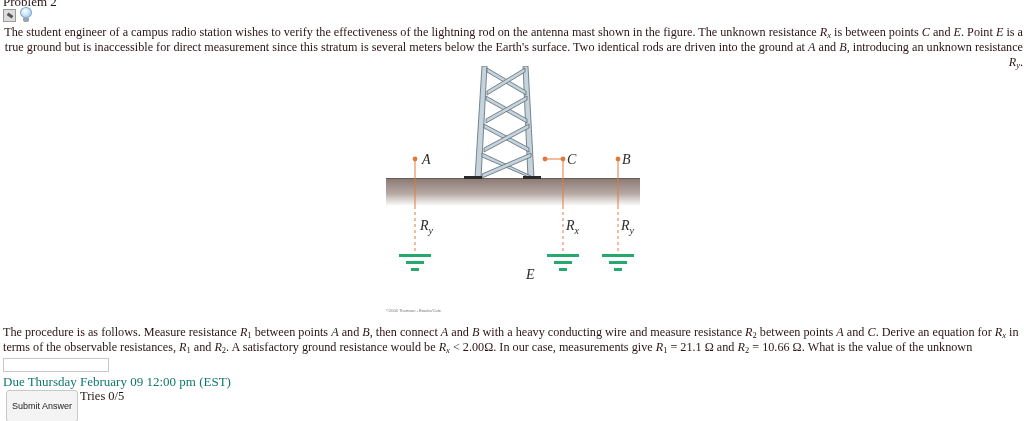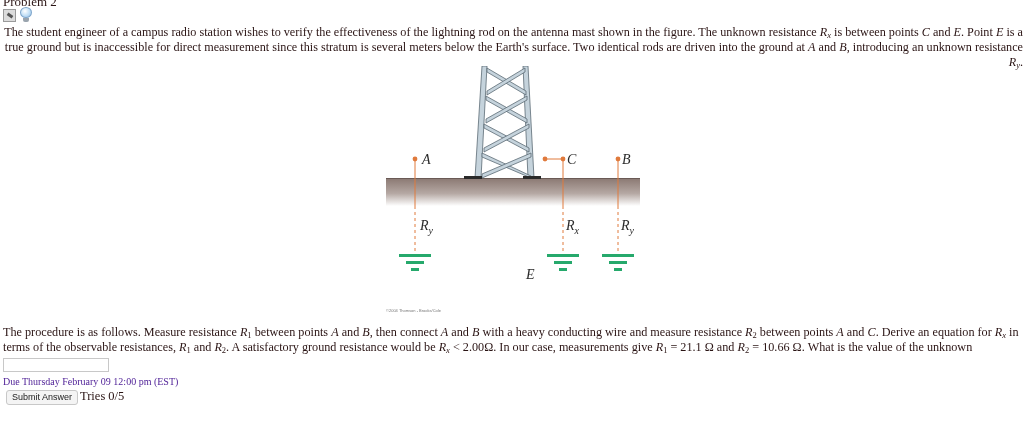--- a/index.html
+++ b/index.html
@@ -16,23 +16,23 @@
   .bulb { width: 12px; height: 16px; position: relative; }
   .bulb .glass { position: absolute; left: 0; top: 0; width: 12px; height: 11px; border-radius: 50%; background: radial-gradient(circle at 40% 35%, #ffffff, #bcdcf5 60%, #8fb7dc); border: 1px solid #7ea6cc; }
   .bulb .base { position: absolute; left: 3px; top: 11px; width: 6px; height: 4px; background: #9aa4ae; border-radius: 0 0 2px 2px; }
   .para { position: absolute; left: 3px; width: 1020px; margin: 0; }
   .p1 { top: 25px; text-align: right; }
   .p2 { top: 325px; }
   i.v { font-style: italic; }
   sub { font-size: 8.5px; vertical-align: -2px; line-height: 0; }
   .figure { position: absolute; left: 386px; top: 66px; width: 256px; height: 250px; }
   .answer-input { position: absolute; left: 3px; top: 358px; width: 106px; height: 14px; border: 1px solid #c8c8c8; background: #fff; }
-  .due { position: absolute; left: 3px; top: 374px; color: #4c1d95; font-size: 10px; }
+  .due { position: absolute; left: 3px; top: 374px; color: #0f766e; font-size: 13px; }
   .submit-btn {
-    position: absolute; left: 6px; top: 390px; height: 15px; padding: 0 5px;
+    position: absolute; left: 6px; top: 390px; height: 32px; padding: 0 5px;
     font-family: "Liberation Sans", "DejaVu Sans", sans-serif; font-size: 9px; line-height: 13px;
     color: #222; background: #f4f4f4; border: 1px solid #c8c8c8; border-radius: 3px;
   }
   .tries { position: absolute; left: 80px; top: 389px; font-size: 12.5px; color: #2a1414; }
 </style>
 </head>
 <body>
 
 <div class="title">Problem 2</div>
 

